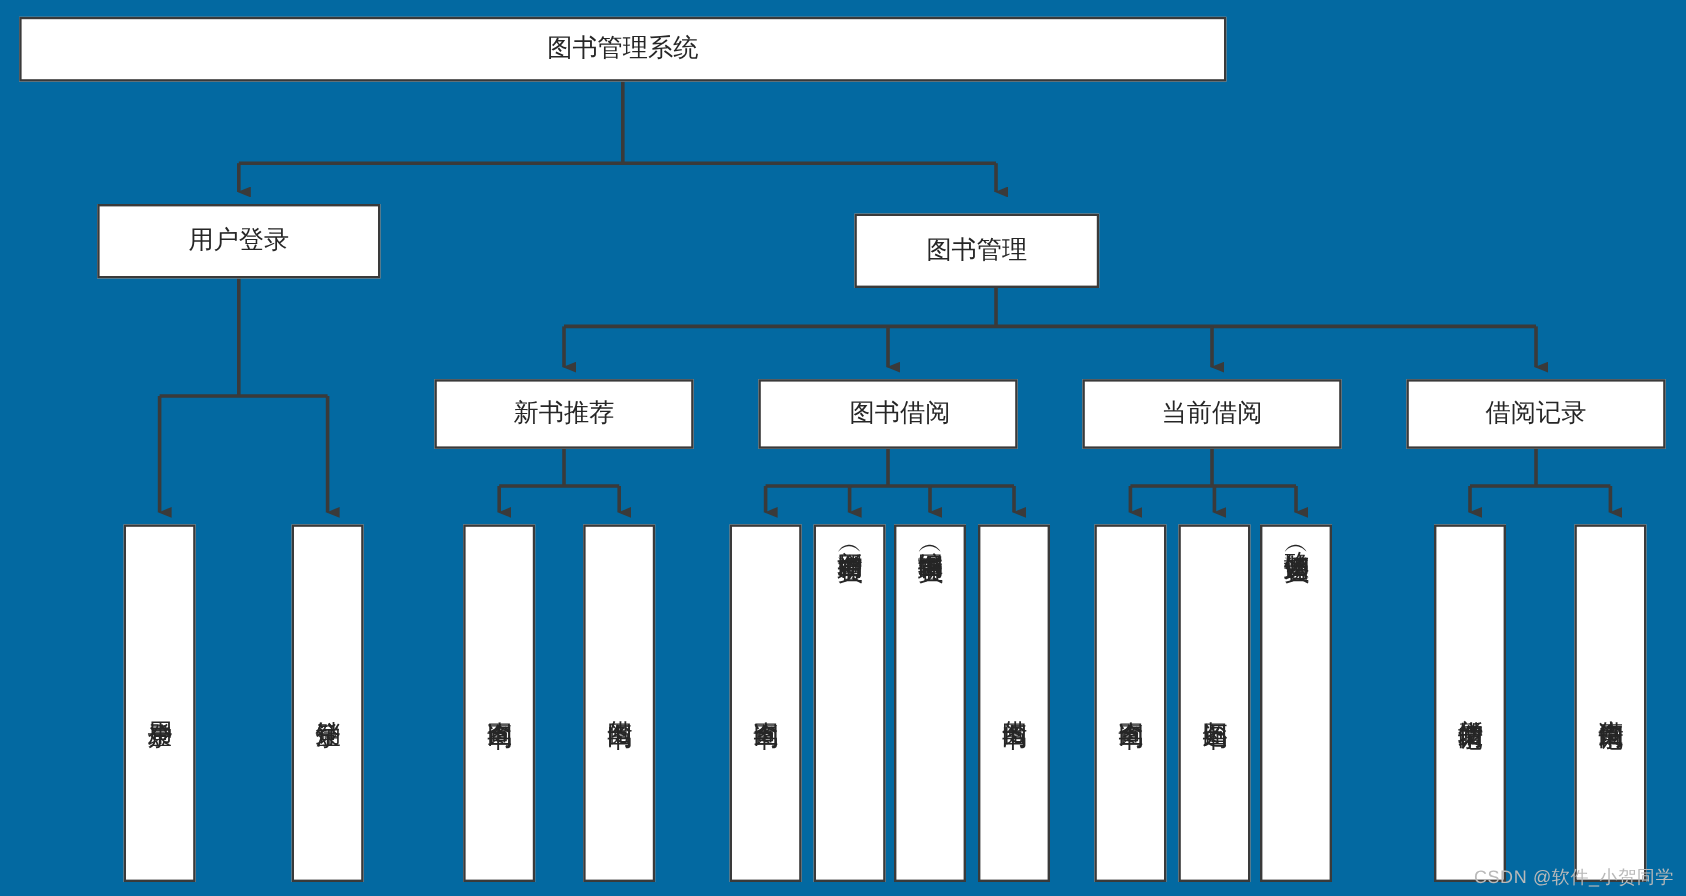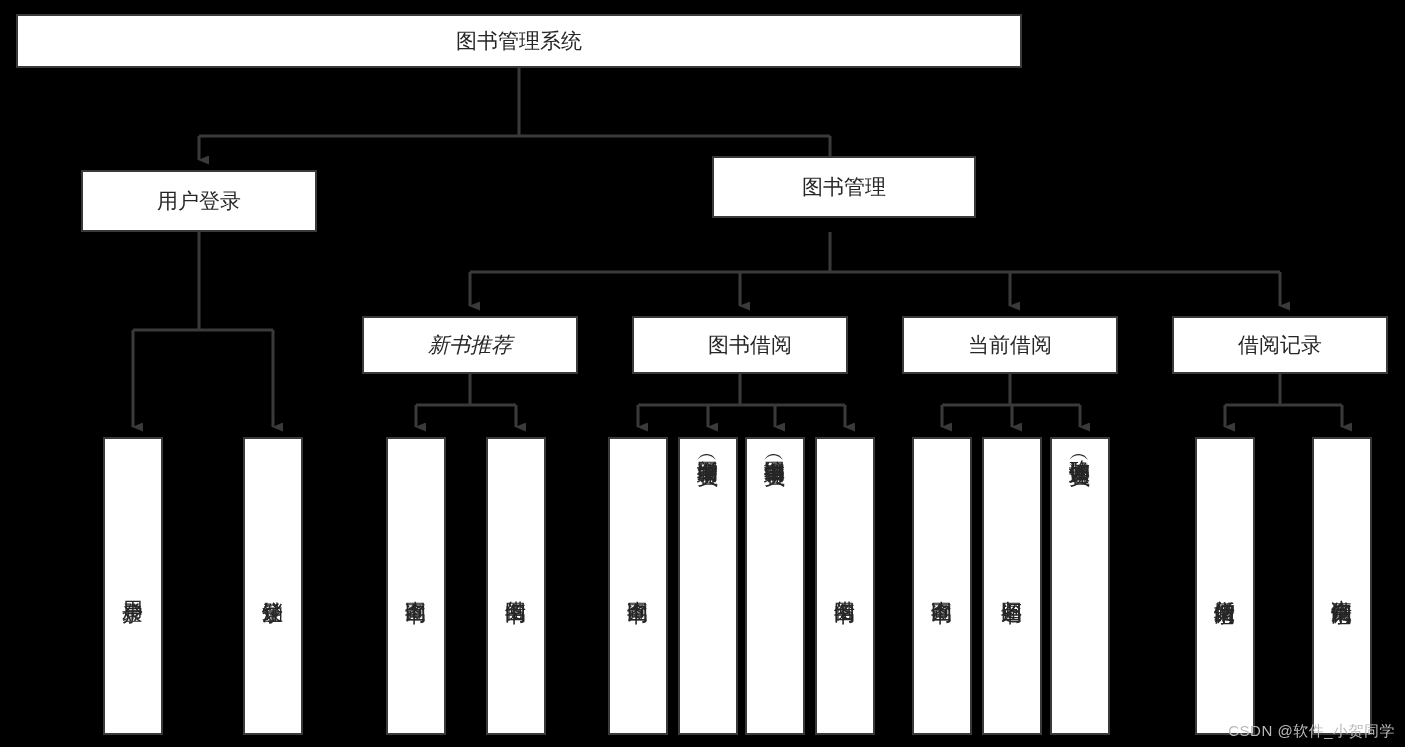--- a/index.html
+++ b/index.html
@@ -10,21 +10,21 @@
   body {
     width: 1405px;
     height: 747px;
     font-family: "Liberation Sans", "DejaVu Sans", sans-serif;
     overflow: hidden;
   }
   #diagram-root {
     position: relative;
     width: 1405px;
     height: 747px;
-    background: #000000;
+    background: #0369a1;
   }
   svg.edges {
     position: absolute;
     left: 0;
     top: 0;
     width: 1405px;
     height: 747px;
   }
   .node {
     position: absolute;
@@ -127,25 +127,25 @@
     </g>
   </svg>
 
   <div class="node horizontal" style="left: 16px; top: 14px; width: 1006px; height: 54px;">
     <span class="node-label">图书管理系统</span>
   </div>
 
   <div class="node horizontal" style="left: 81px; top: 170px; width: 236px; height: 62px;">
     <span class="node-label">用户登录</span>
   </div>
-  <div class="node horizontal" style="left: 712px; top: 156px; width: 264px; height: 62px;">
+  <div class="node horizontal" style="left: 712px; top: 178px; width: 204px; height: 62px;">
     <span class="node-label">图书管理</span>
   </div>
 
-  <div class="node horizontal" style="left: 362px; top: 316px; width: 216px; height: 58px; font-style: italic;">
+  <div class="node horizontal" style="left: 362px; top: 316px; width: 216px; height: 58px;">
     <span class="node-label">新书推荐</span>
   </div>
   <div class="node horizontal" style="left: 632px; top: 316px; width: 216px; height: 58px; padding-left: 20px;">
     <span class="node-label">图书借阅</span>
   </div>
   <div class="node horizontal" style="left: 902px; top: 316px; width: 216px; height: 58px; justify-content: center;">
     <span class="node-label">当前借阅</span>
   </div>
   <div class="node horizontal" style="left: 1172px; top: 316px; width: 216px; height: 58px;">
     <span class="node-label">借阅记录</span>

